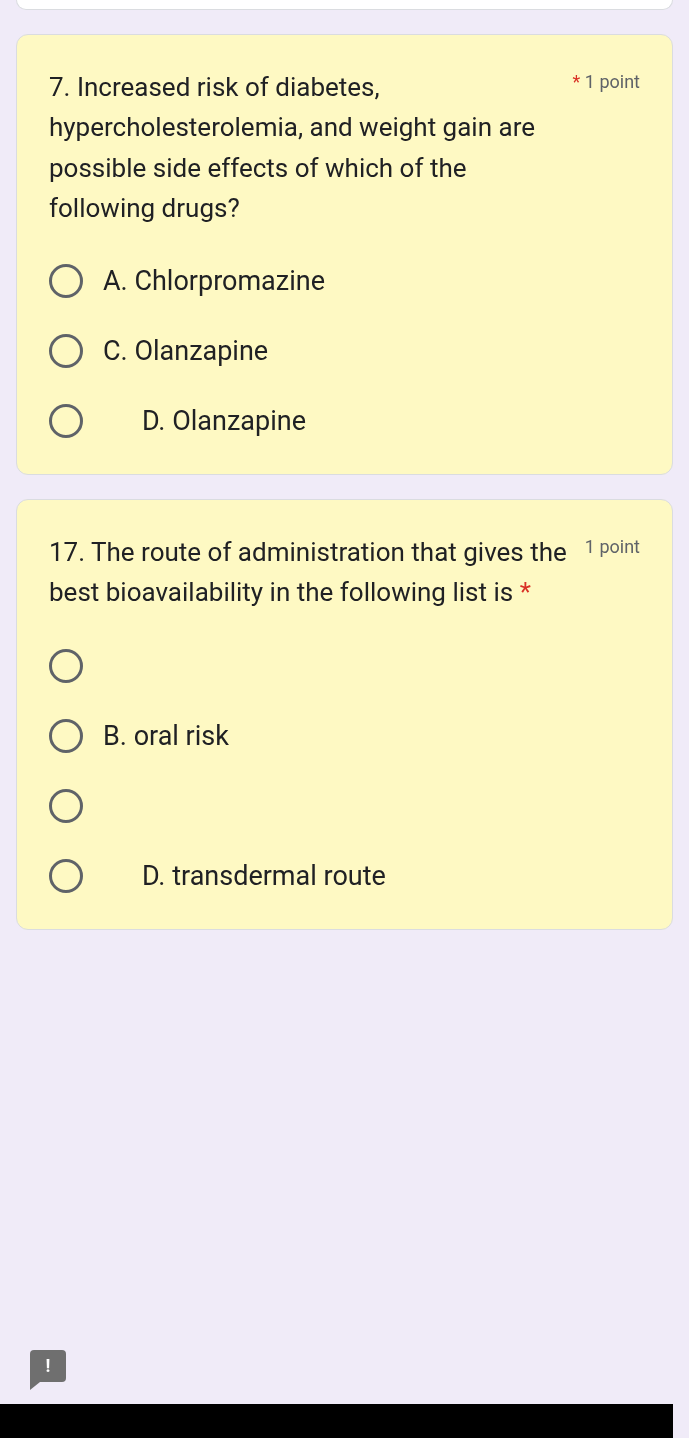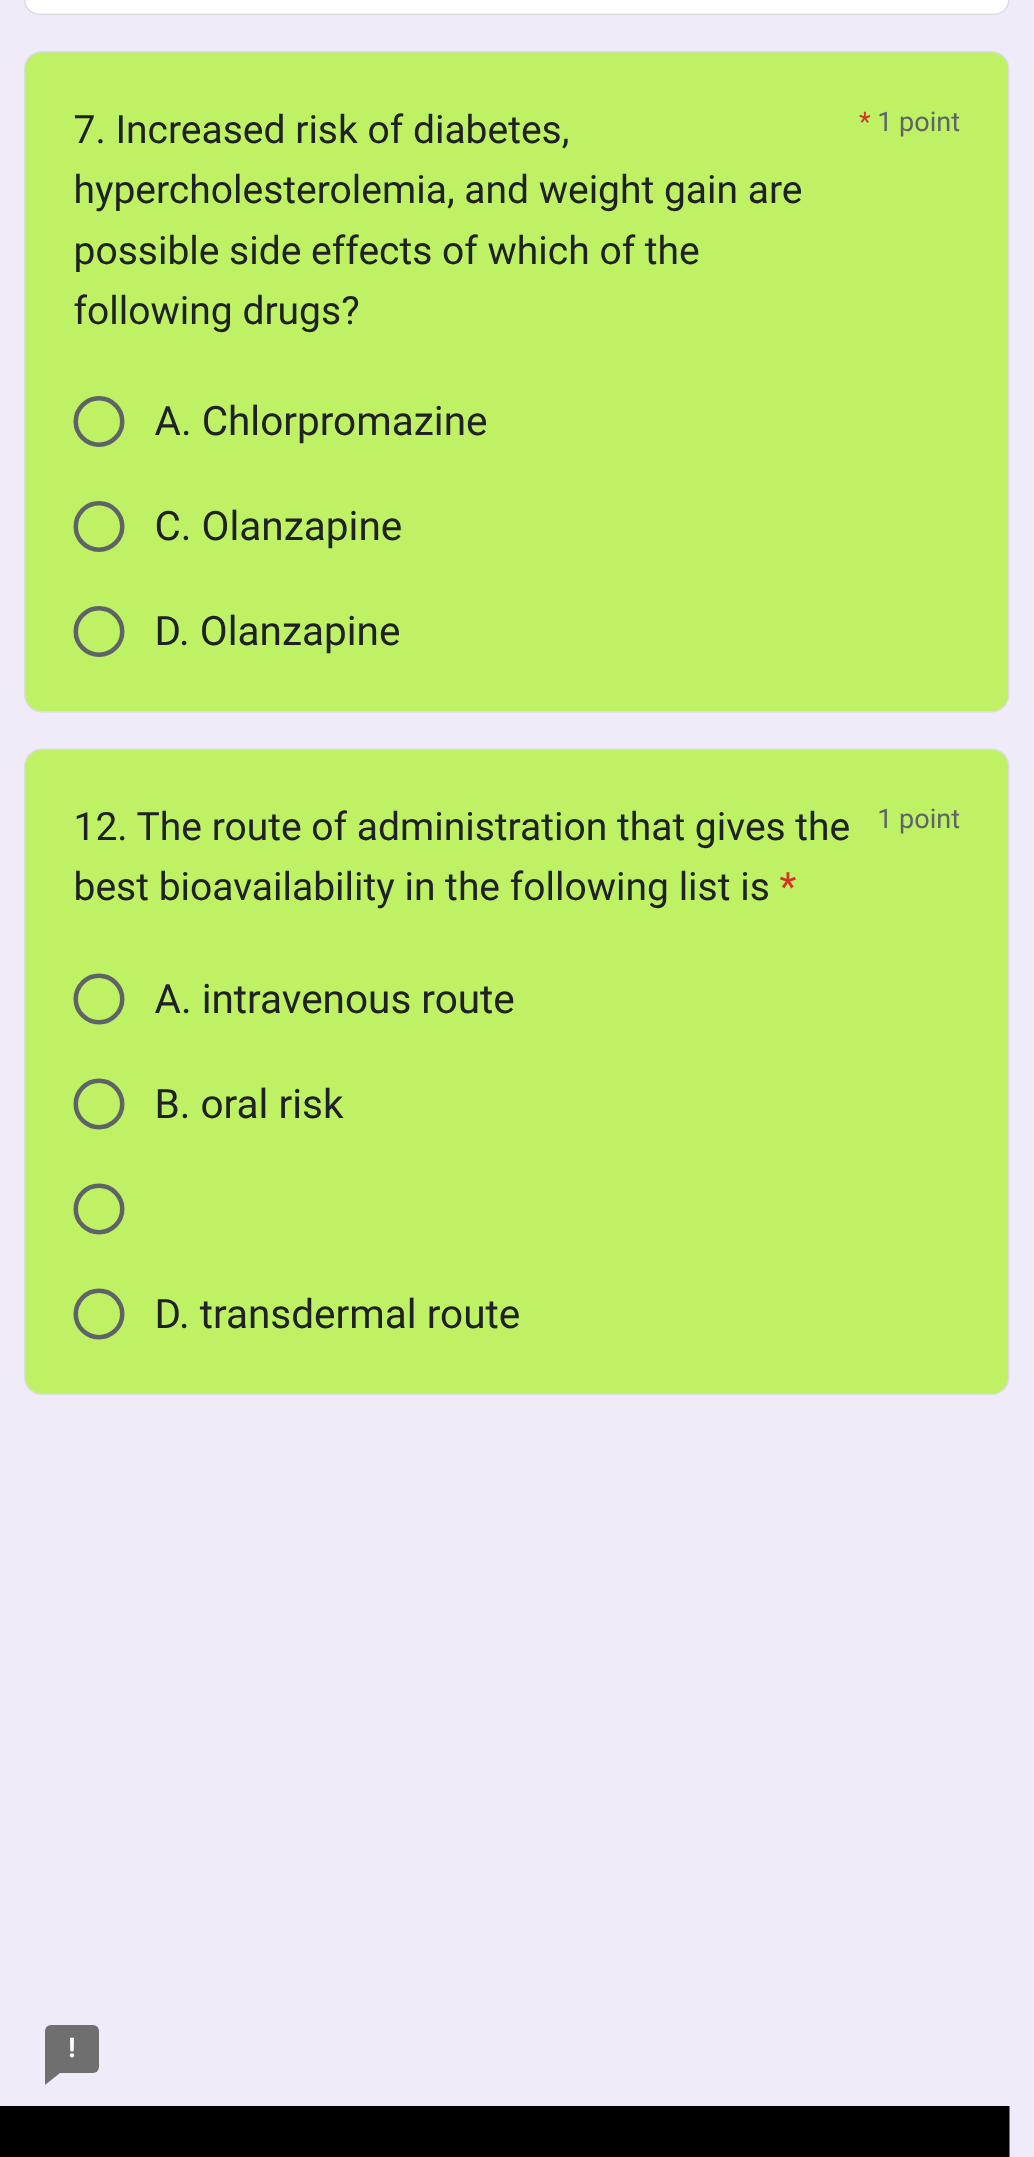--- a/index.html
+++ b/index.html
@@ -13,21 +13,21 @@
   }
   .partial-card {
     background: #fff;
     border: 1px solid #dadce0;
     border-top: none;
     border-radius: 0 0 12px 12px;
     height: 10px;
     margin-bottom: 24px;
   }
   .card {
-    background: #bef264;
+    background: #fef9c3;
     border: 1px solid #dadce0;
     border-radius: 12px;
     padding: 32px 32px 36px 32px;
     margin-bottom: 24px;
   }
   .q-header {
     display: flex;
     align-items: flex-start;
     justify-content: space-between;
     margin-bottom: 36px;
@@ -48,21 +48,21 @@
   }
   .req-star {
     color: #d93025;
   }
   .option {
     display: flex;
     align-items: center;
     margin-bottom: 36px;
     cursor: pointer;
   }
-  .option:last-child { margin-bottom: 0; }
+  .option:last-child { margin-bottom: 0; gap: 39px; }
   .radio {
     width: 34px;
     height: 34px;
     border: 3px solid #5f6368;
     border-radius: 50%;
     flex-shrink: 0;
     margin-right: 20px;
   }
   .opt-label {
     font-size: 27px;
@@ -127,30 +127,29 @@
   </div>
   <div class="option">
     <div class="radio"></div>
     <div class="opt-label">D. Olanzapine</div>
   </div>
 </div>
 
 <div class="card">
   <div class="q-header">
     <div class="q-text">
-      <span>12. The route of administration that gives the best bioavailability in the following list is</span>
+      <span>17. The route of administration that gives the best bioavailability in the following list is</span>
       <span class="req-star">*</span>
     </div>
     <div class="q-meta">
       <span>1 point</span>
     </div>
   </div>
   <div class="option">
     <div class="radio"></div>
-    <div class="opt-label">A. intravenous route</div>
   </div>
   <div class="option">
     <div class="radio"></div>
     <div class="opt-label">B. oral risk</div>
   </div>
   <div class="option">
     <div class="radio"></div>
   </div>
   <div class="option">
     <div class="radio"></div>

